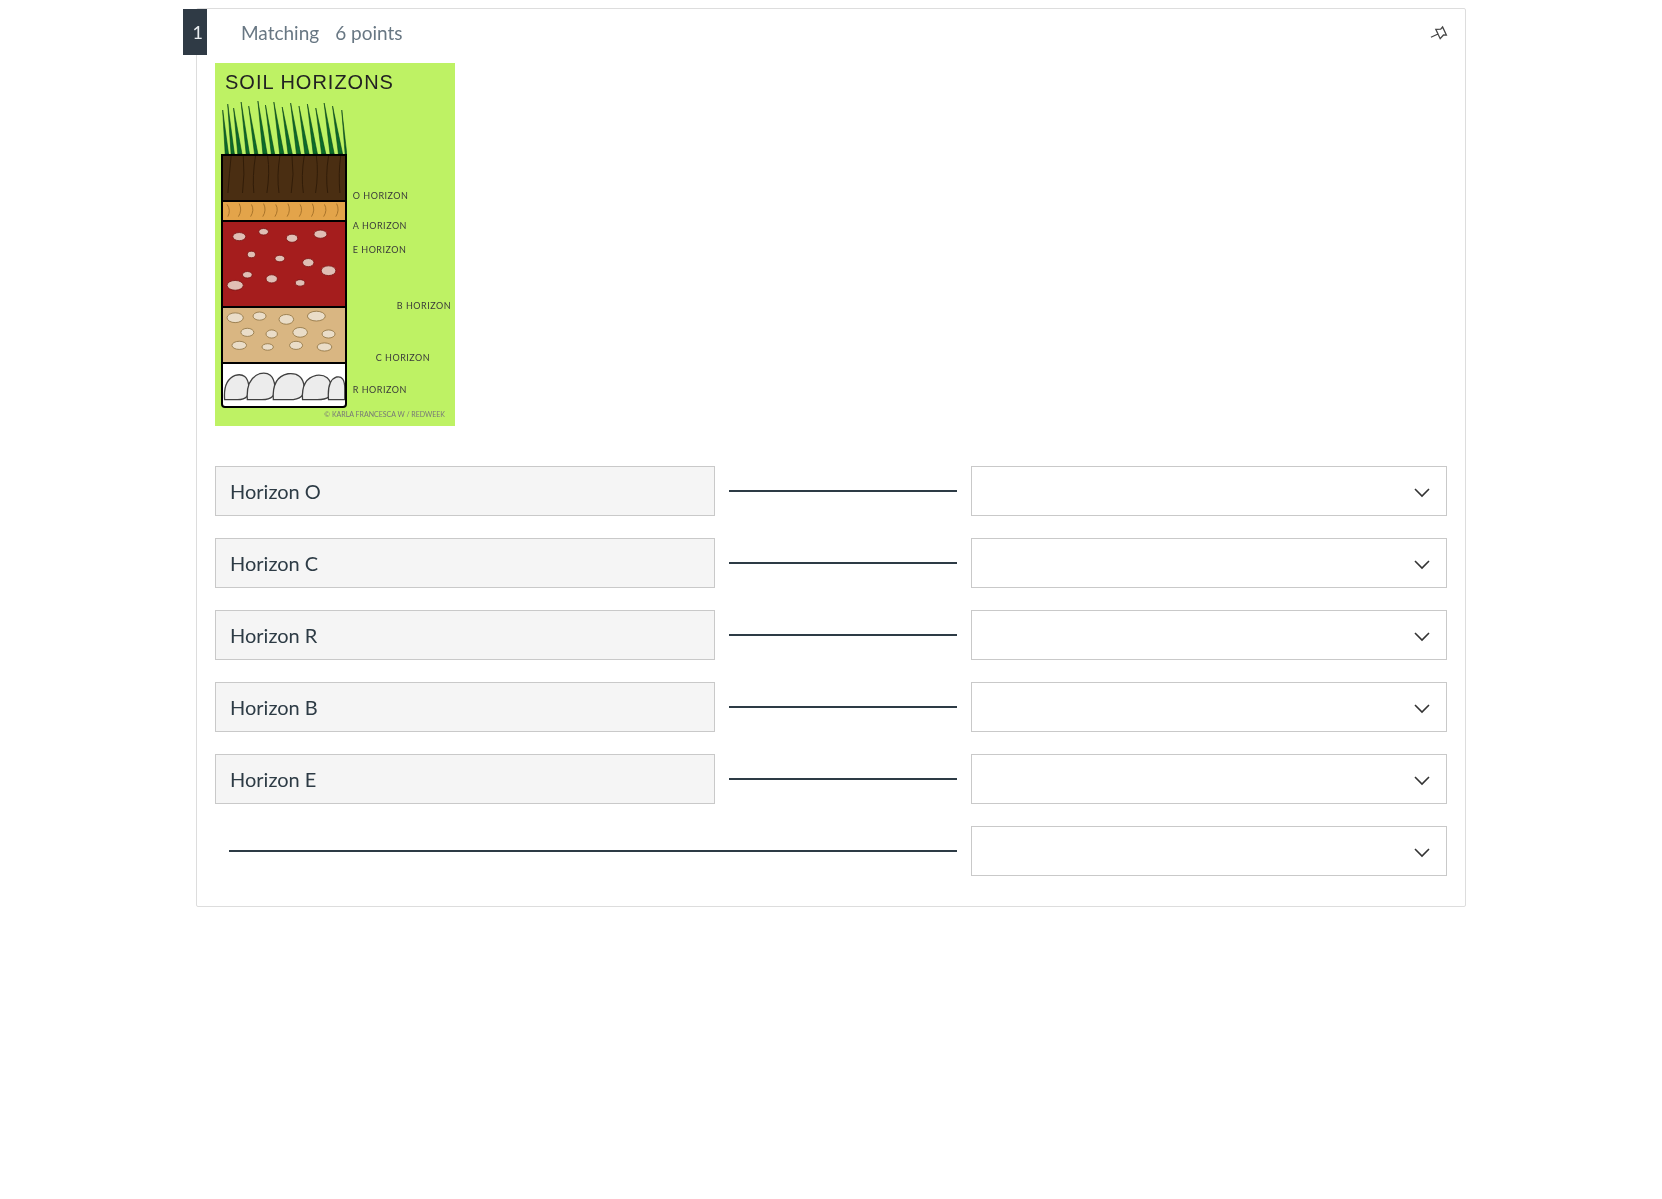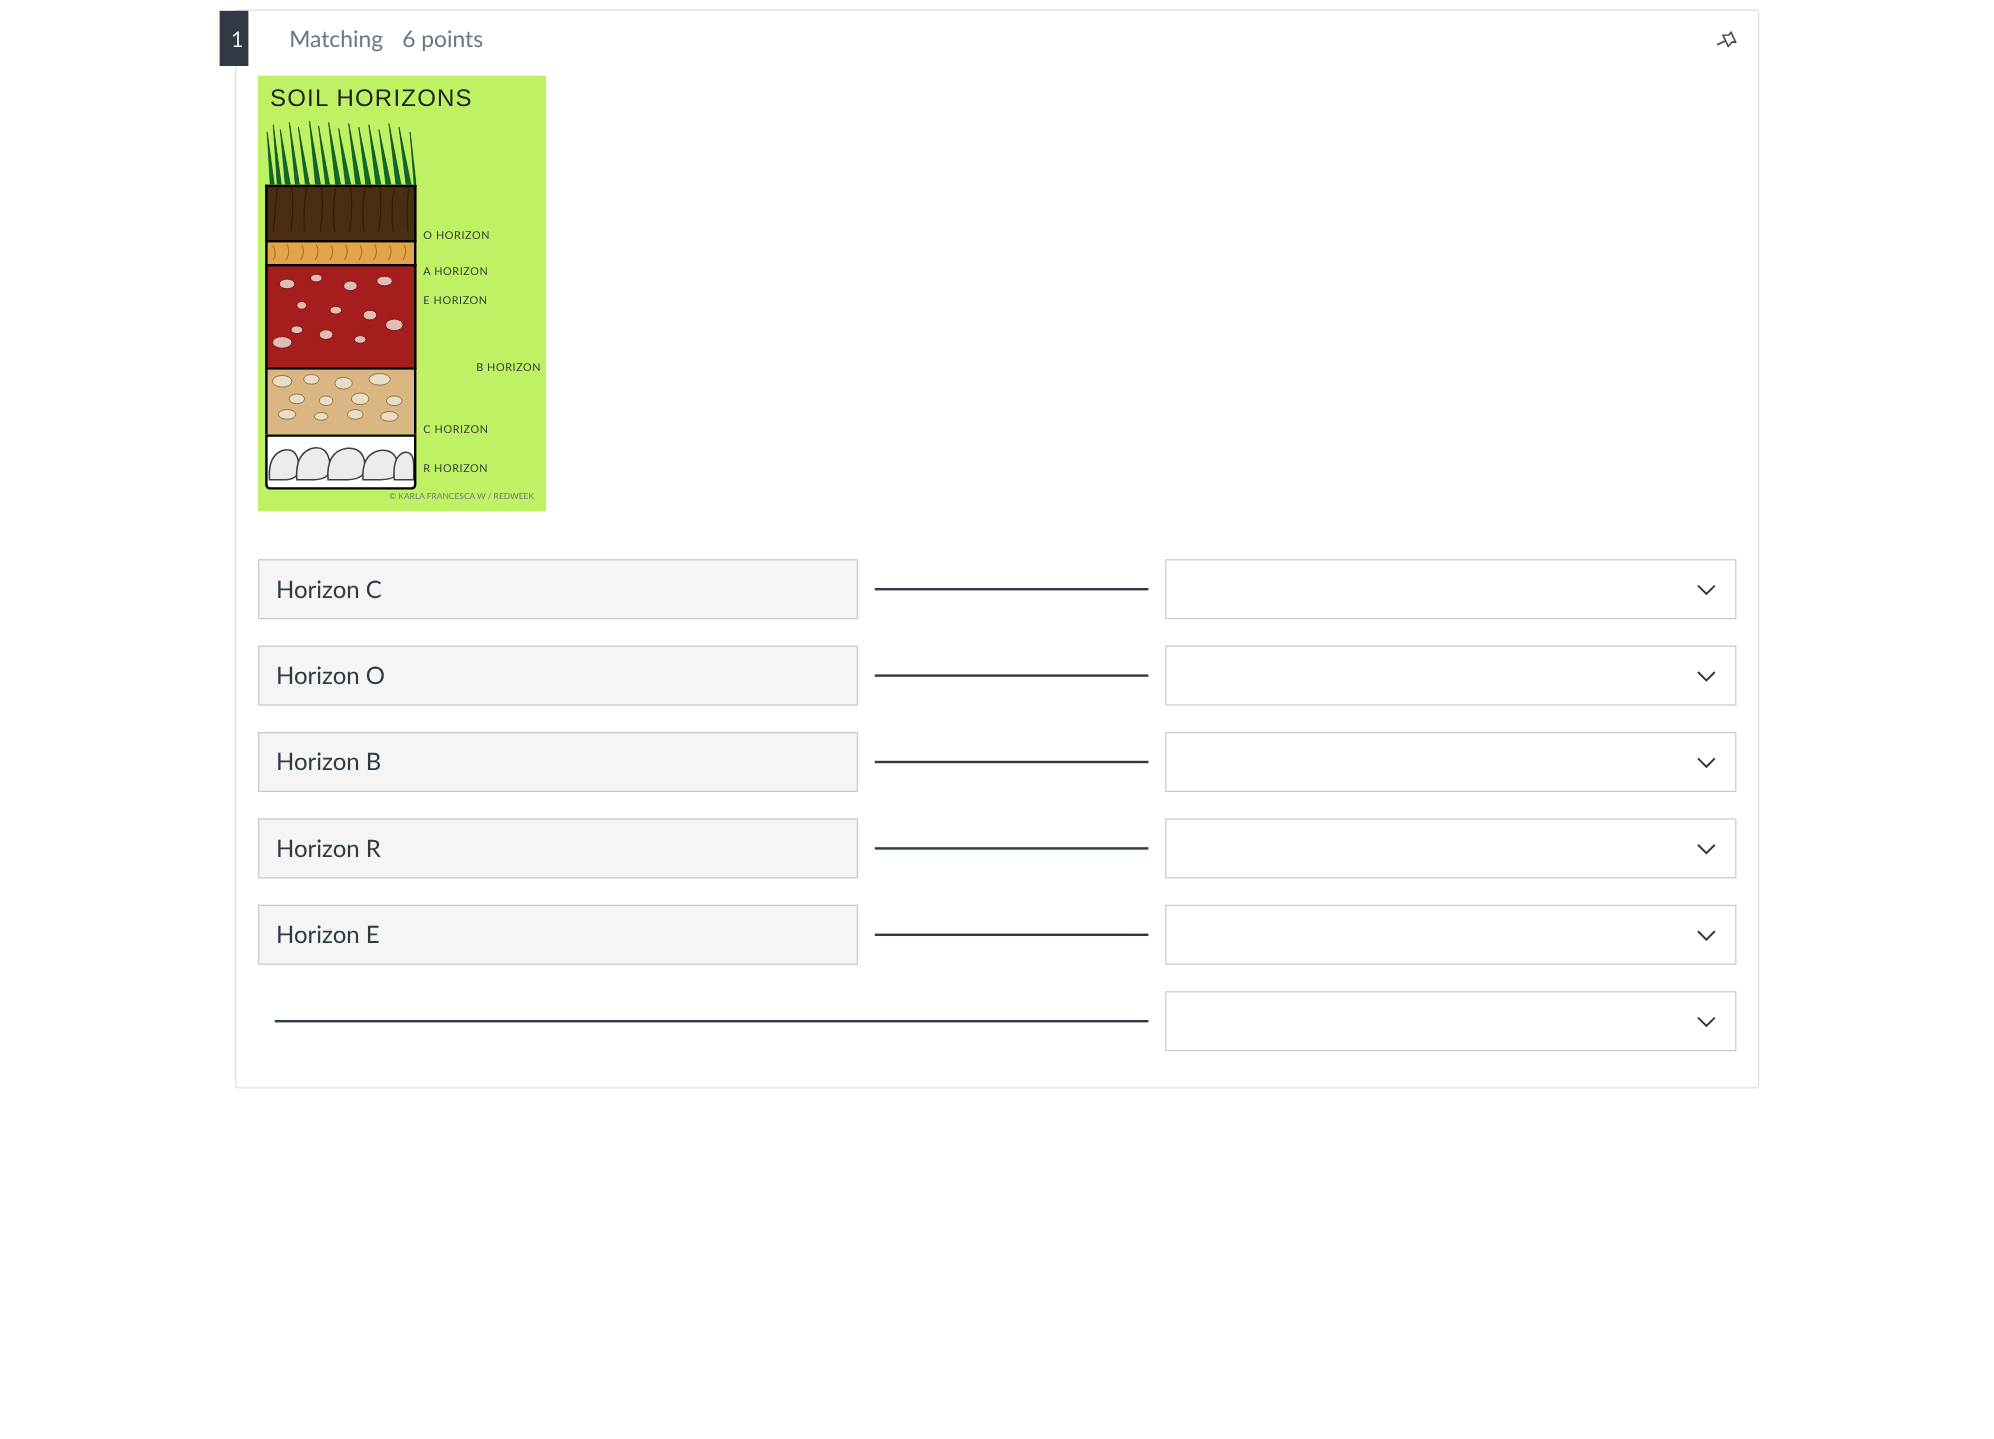--- a/index.html
+++ b/index.html
@@ -283,64 +283,64 @@
               </g>
             </svg>
           </div>
         </div>
         <div class="soil-labels">
           <div style="height:46px;"></div>
           <div style="height:14px;">O HORIZON</div>
           <div style="height:32px;padding-top:16px;">A HORIZON</div>
           <div style="height:28px;padding-top:8px;">E HORIZON</div>
           <div style="height:70px;padding-top:36px;margin-left:44px;">B HORIZON</div>
-          <div style="height:44px;padding-top:18px;">C HORIZON</div>
+          <div style="height:44px;padding-top:18px;margin-left:23px;">C HORIZON</div>
           <div style="height:30px;padding-top:6px;">R HORIZON</div>
         </div>
       </div>
       <div class="credit">© KARLA FRANCESCA W / REDWEEK</div>
     </div>
 
     <div class="match-rows">
 
       <div class="match-row">
+        <div class="prompt">Horizon O</div>
+        <div class="connector"></div>
+        <div class="dropdown">
+          <span></span>
+          <span class="chev"><svg viewBox="0 0 16 10">
+                <polyline points="1,1 8,8 15,1"></polyline>
+              </svg></span>
+        </div>
+      </div>
+
+      <div class="match-row">
         <div class="prompt">Horizon C</div>
         <div class="connector"></div>
         <div class="dropdown">
           <span></span>
           <span class="chev"><svg viewBox="0 0 16 10">
                 <polyline points="1,1 8,8 15,1"></polyline>
               </svg></span>
         </div>
       </div>
 
       <div class="match-row">
-        <div class="prompt">Horizon O</div>
+        <div class="prompt">Horizon R</div>
         <div class="connector"></div>
         <div class="dropdown">
           <span></span>
           <span class="chev"><svg viewBox="0 0 16 10">
                 <polyline points="1,1 8,8 15,1"></polyline>
               </svg></span>
         </div>
       </div>
 
       <div class="match-row">
         <div class="prompt">Horizon B</div>
-        <div class="connector"></div>
-        <div class="dropdown">
-          <span></span>
-          <span class="chev"><svg viewBox="0 0 16 10">
-                <polyline points="1,1 8,8 15,1"></polyline>
-              </svg></span>
-        </div>
-      </div>
-
-      <div class="match-row">
-        <div class="prompt">Horizon R</div>
         <div class="connector"></div>
         <div class="dropdown">
           <span></span>
           <span class="chev"><svg viewBox="0 0 16 10">
                 <polyline points="1,1 8,8 15,1"></polyline>
               </svg></span>
         </div>
       </div>
 
       <div class="match-row">

